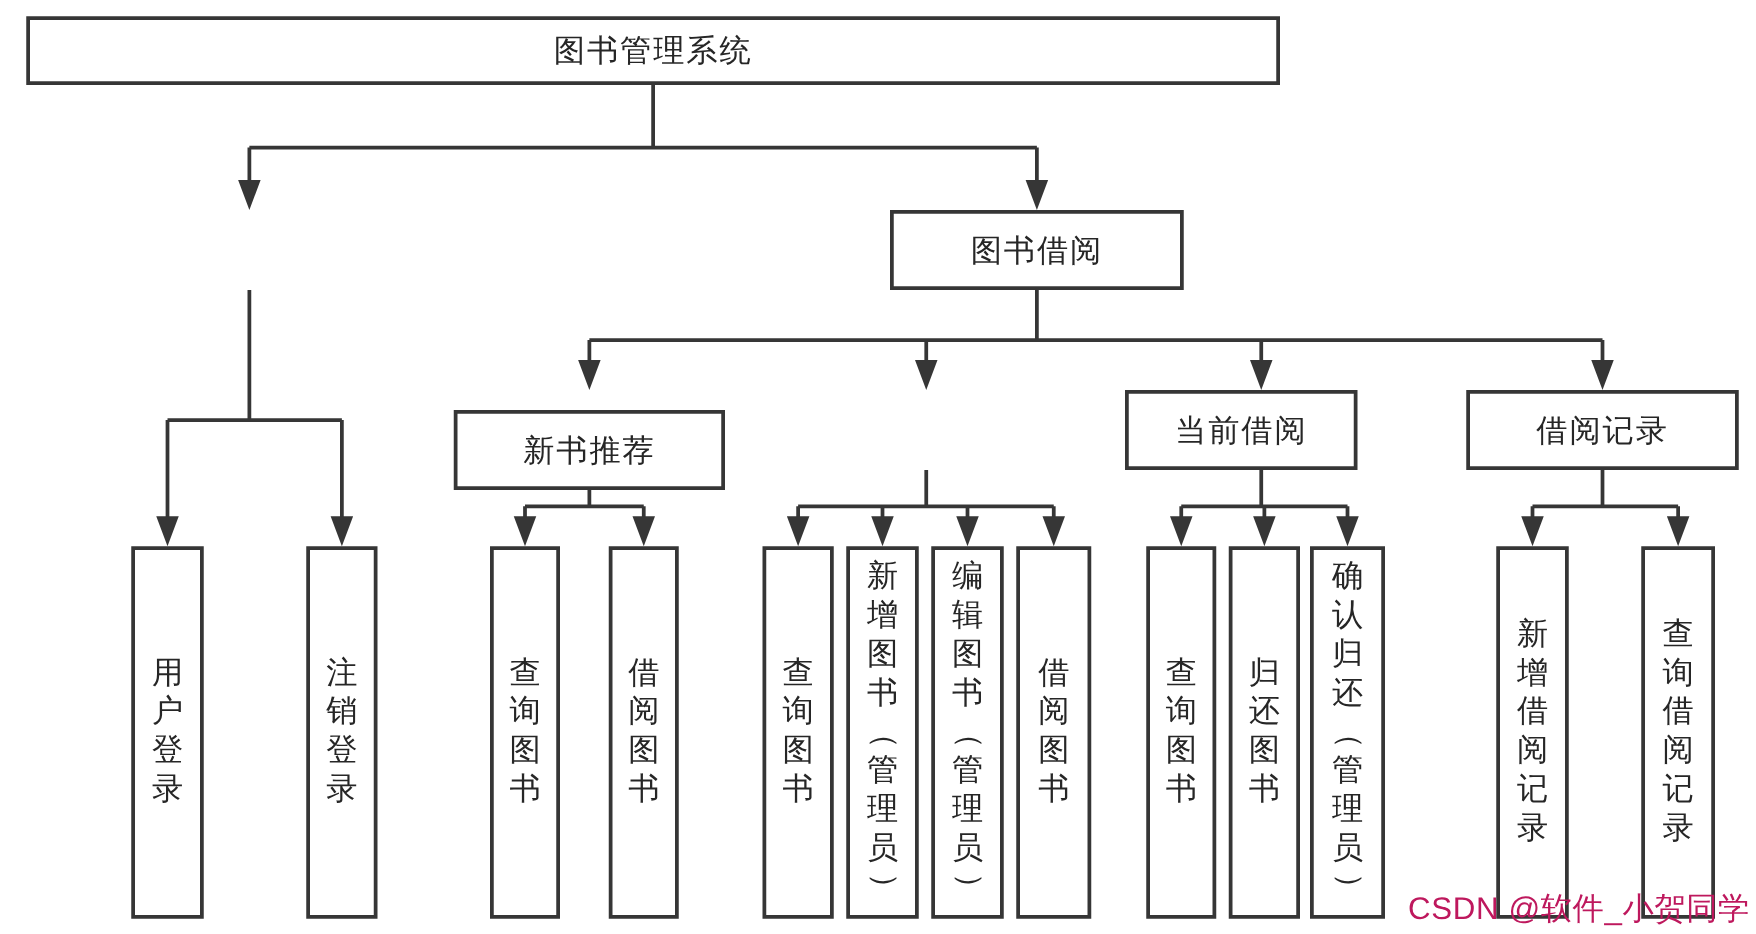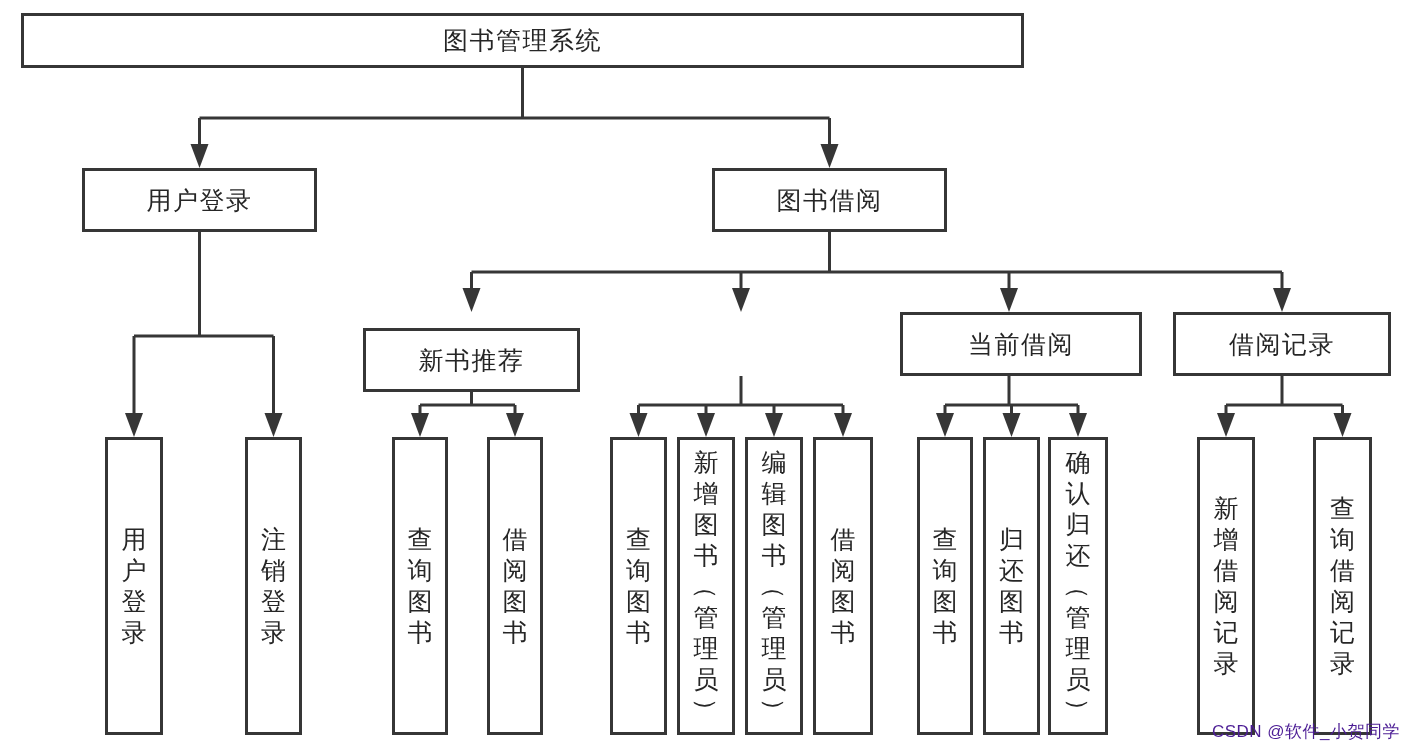--- a/index.html
+++ b/index.html
@@ -4,30 +4,30 @@
 <style>
   html,body { margin:0; padding:0; background:#ffffff; }
   .stage {
     position:relative; width:1405px; height:747px; background:#ffffff;
     font-family:"Liberation Sans","DejaVu Sans",sans-serif; overflow:hidden;
   }
   svg.connectors { position:absolute; left:0; top:0; z-index:0; }
   .node {
     position:absolute; background:#ffffff; border:3px solid #363636;
     box-sizing:border-box; display:flex; align-items:center; justify-content:center;
-    z-index:1; color:#262626;
+    z-index:1; color:#262626;font-family:Liberation Mono, monospace;
   }
   .node.h { font-size:25px; letter-spacing:1.5px; white-space:nowrap; }
   .node.v { font-size:25px; }
   .vtext { display:flex; flex-direction:column; align-items:center; }
   .vchar { display:block; height:31px; line-height:31px; text-align:center; }
   .vrot { transform:rotate(90deg); }
   .watermark {
     position:absolute; right:5px; bottom:4px; z-index:5;
-    font-size:17px; color:#4c1d95; letter-spacing:0.5px; white-space:nowrap;
+    font-size:25px; color:#be185d; letter-spacing:0.5px; white-space:nowrap;
   }
 </style>
 </head>
 <body>
 
 <div class="stage">
 
   <svg class="connectors" width="1405" height="747" viewBox="0 0 1405 747">
     <g stroke="#363636" stroke-width="3" fill="none">
 
@@ -53,31 +53,28 @@
       <path d="M629.5 413 L647.5 413 L638.5 437 Z M697 413 L715 413 L706 437 Z M765 413 L783 413 L774 437 Z M834 413 L852 413 L843 437 Z"></path>
       <path d="M936 413 L954 413 L945 437 Z M1002.5 413 L1020.5 413 L1011.5 437 Z M1069 413 L1087 413 L1078 437 Z"></path>
       <path d="M1217 413 L1235 413 L1226 437 Z M1333.5 413 L1351.5 413 L1342.5 437 Z"></path>
     </g>
   </svg>
 
   <div class="node h" style="left:21px;top:13px;width:1003px;height:55px">
     <span>图书管理系统</span>
   </div>
 
-  <div class="node h" style="left:82px;top:168px;width:235px;height:64px">
-    <span>用户登录</span>
-  </div>
   <div class="node h" style="left:712px;top:168px;width:235px;height:64px">
     <span>图书借阅</span>
   </div>
 
   <div class="node h" style="left:363px;top:328px;width:217px;height:64px">
     <span>新书推荐</span>
   </div>
-  <div class="node h" style="left:900px;top:312px;width:242px;height:64px">
+  <div class="node h" style="left:900px;top:312px;width:186px;height:64px">
     <span>当前借阅</span>
   </div>
   <div class="node h" style="left:1173px;top:312px;width:218px;height:64px">
     <span>借阅记录</span>
   </div>
 
   <div class="node v" style="left:105px;top:437px;width:58px;height:298px">
     <div class="vtext">
         <span class="vchar">用</span>
         <span class="vchar">户</span>

